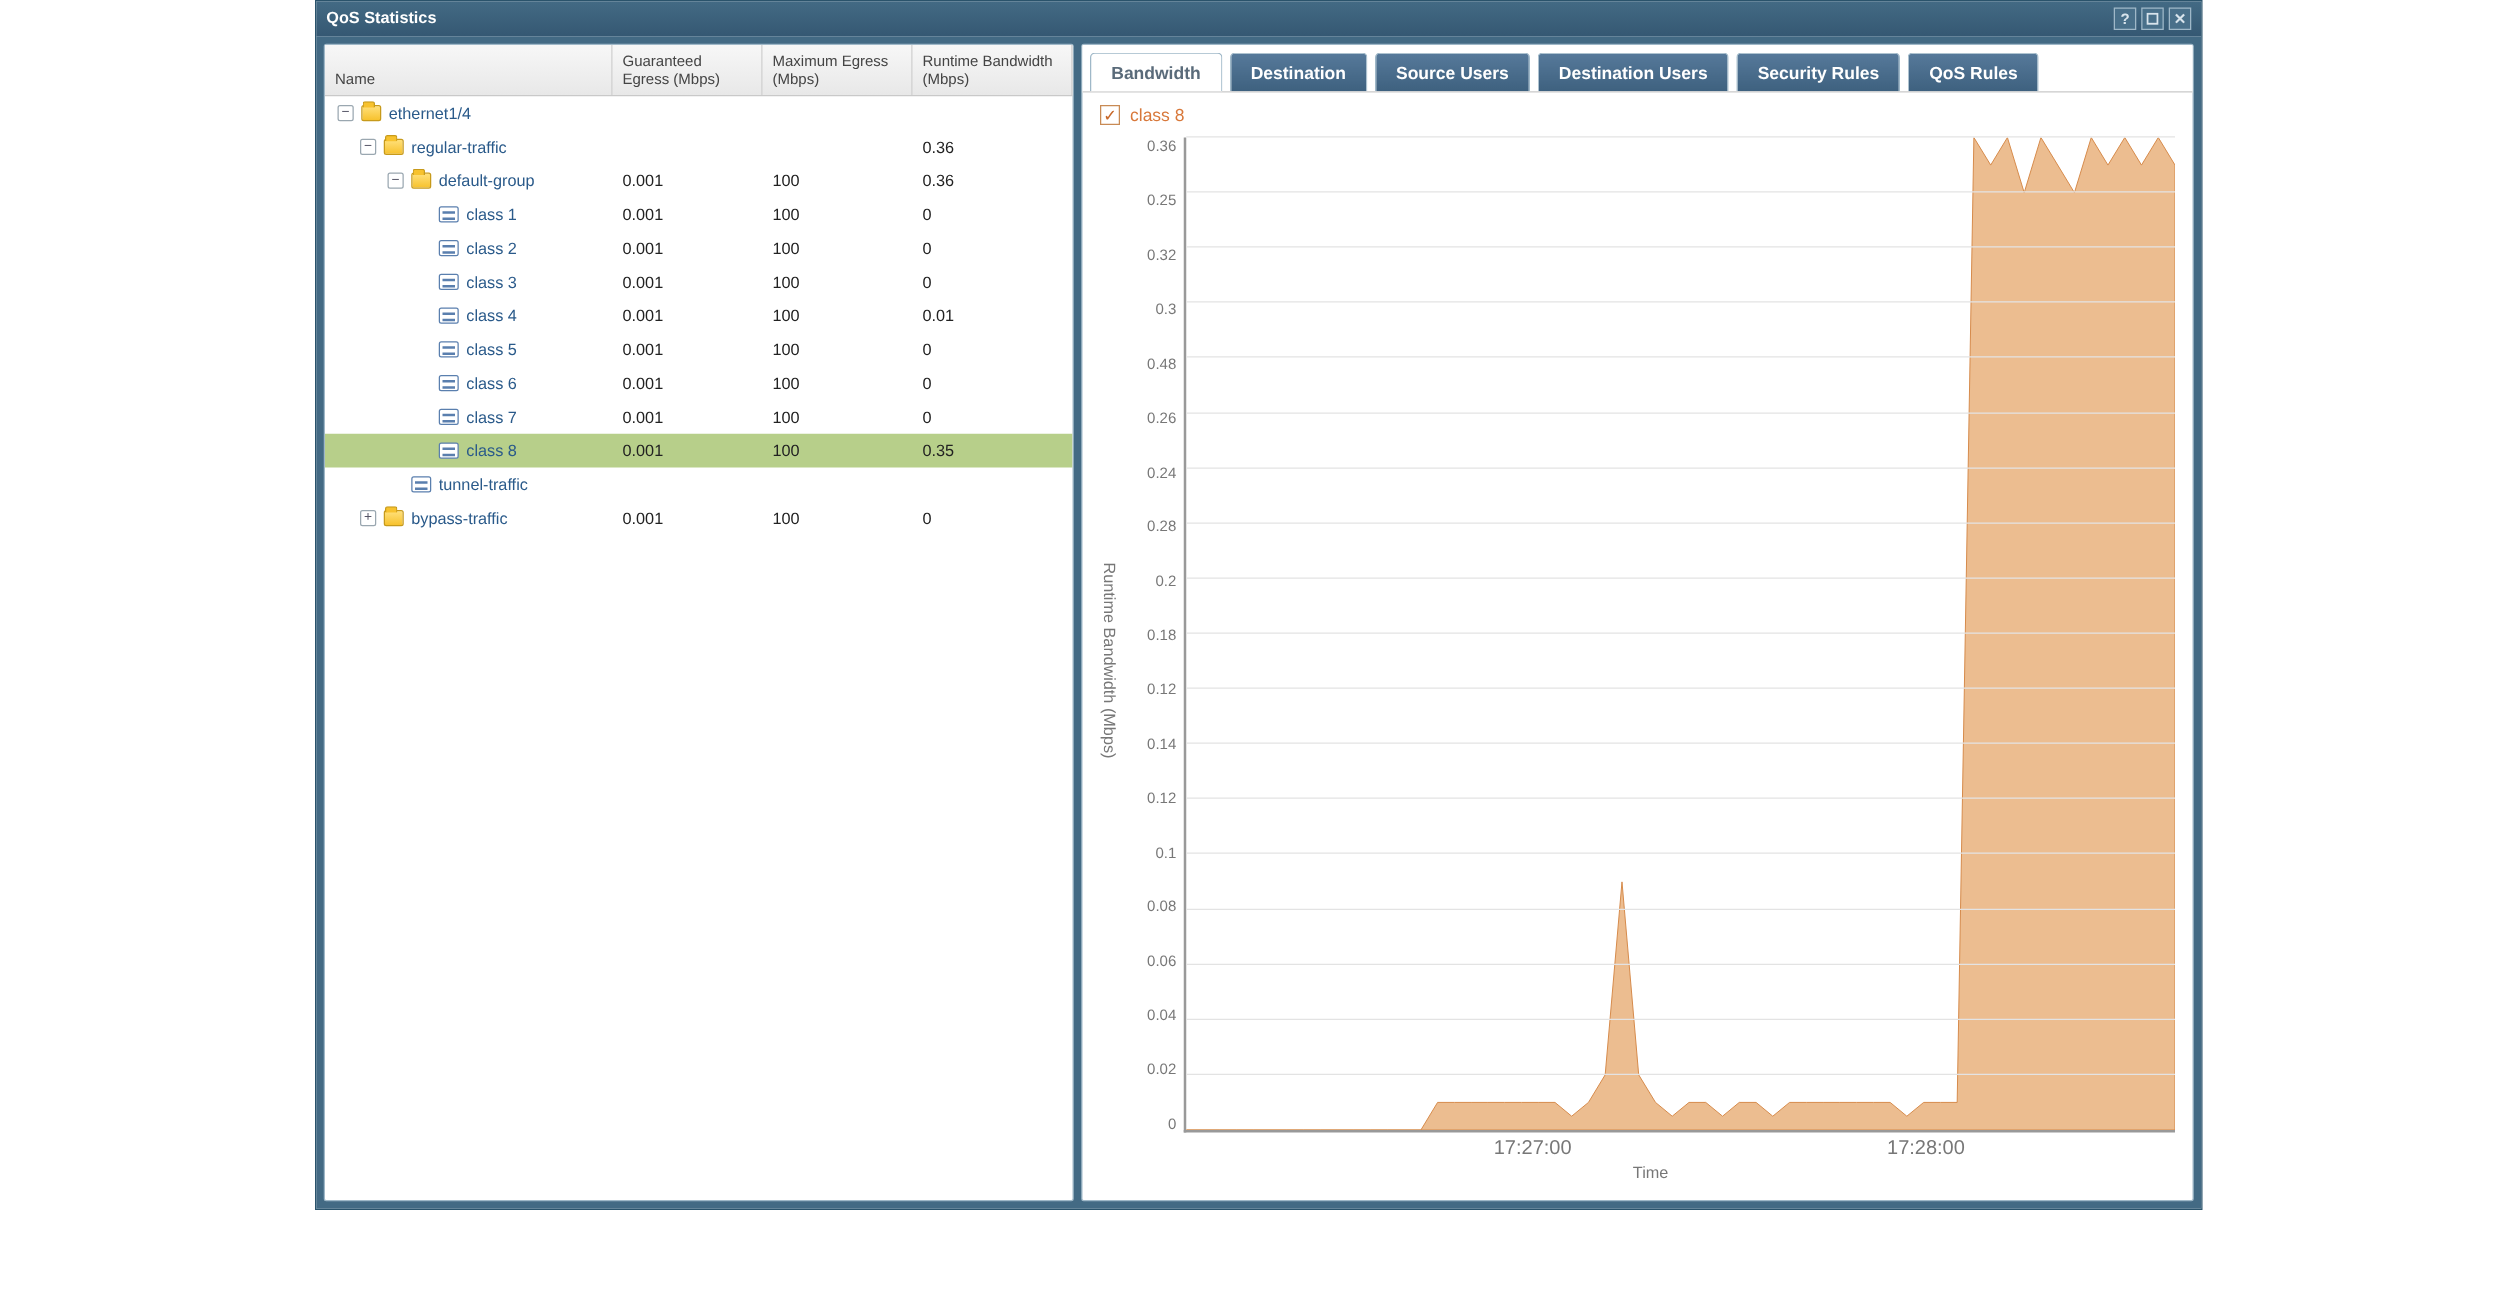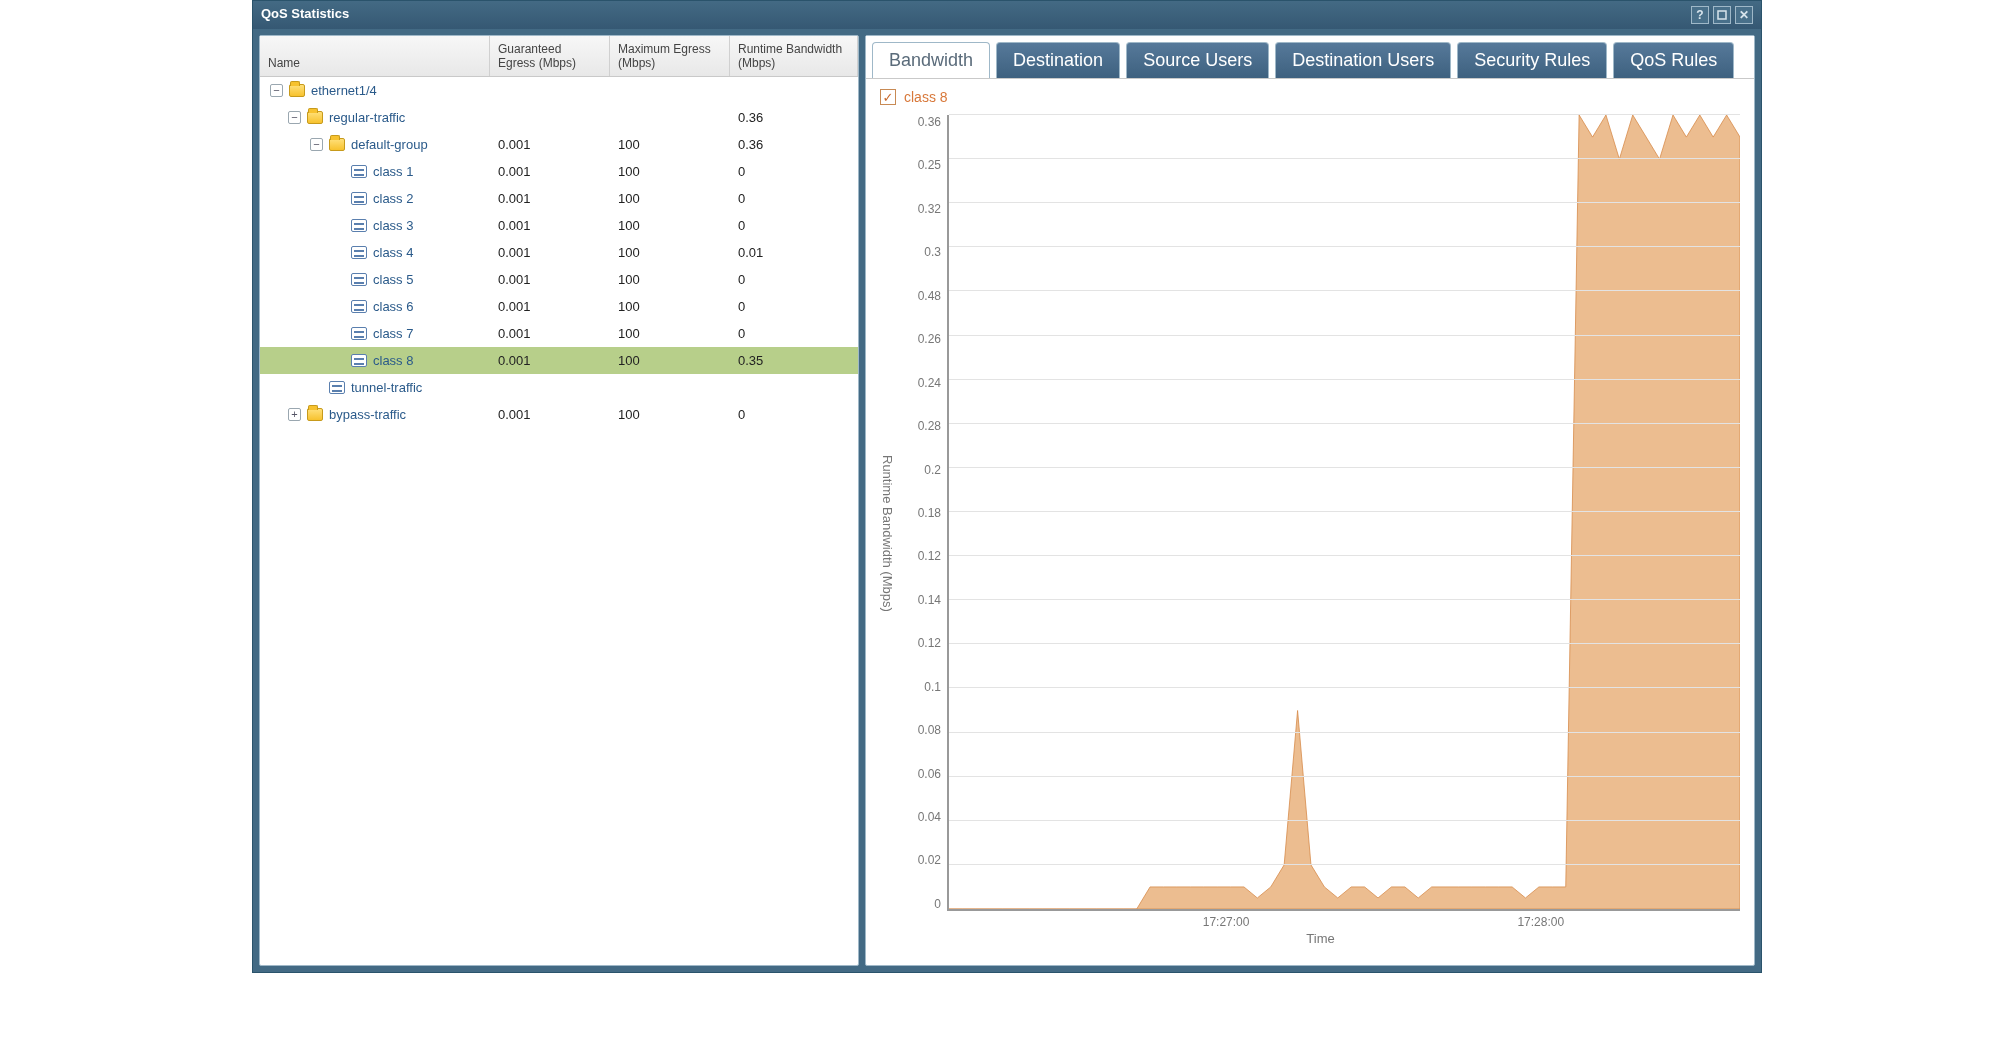--- a/index.html
+++ b/index.html
@@ -157,22 +157,22 @@
     border-bottom: 1px solid #c9c9c9;
     background: #fff;
   }
   .tab {
     padding: 7px 16px;
     border: 1px solid #9fb8c8;
     border-bottom: none;
     border-radius: 4px 4px 0 0;
     background: linear-gradient(#56799a,#3e617f);
     color: #fff;
-    font-weight: normal;
-    font-size: 18px;
+    font-weight: bold;
+    font-size: 14px;
     cursor: pointer;
   }
   .tab.active {
     background: #fff;
     color: #5a6b7a;
   }
   .chart-area {
     flex: 1;
     padding: 10px 14px 14px 14px;
     display: flex;
@@ -226,21 +226,21 @@
     flex:1;
     border-left: 2px solid #999;
     border-bottom: 2px solid #999;
     position: relative;
     background: #fff;
   }
   .hgrid { position:absolute; left:0; right:0; height:1px; background:#e3e3e3; }
   .xaxis {
     height: 40px; display:flex; flex-direction:column; align-items:center; padding-top:4px;
   }
-  .xticks { display:flex; width:100%; color:#777; font-size:12px; }
+  .xticks { display:flex; width:100%; color:#777; font-size:16px; }
   .xticks > div { flex:1; text-align:center; }
   .xlabel { color:#777; font-size:13px; margin-top:2px; }
 </style>
 </head>
 <body>
 
 <div class="window">
   <div class="titlebar">
     <span>QoS Statistics</span>
     <div class="titlebar-right">

